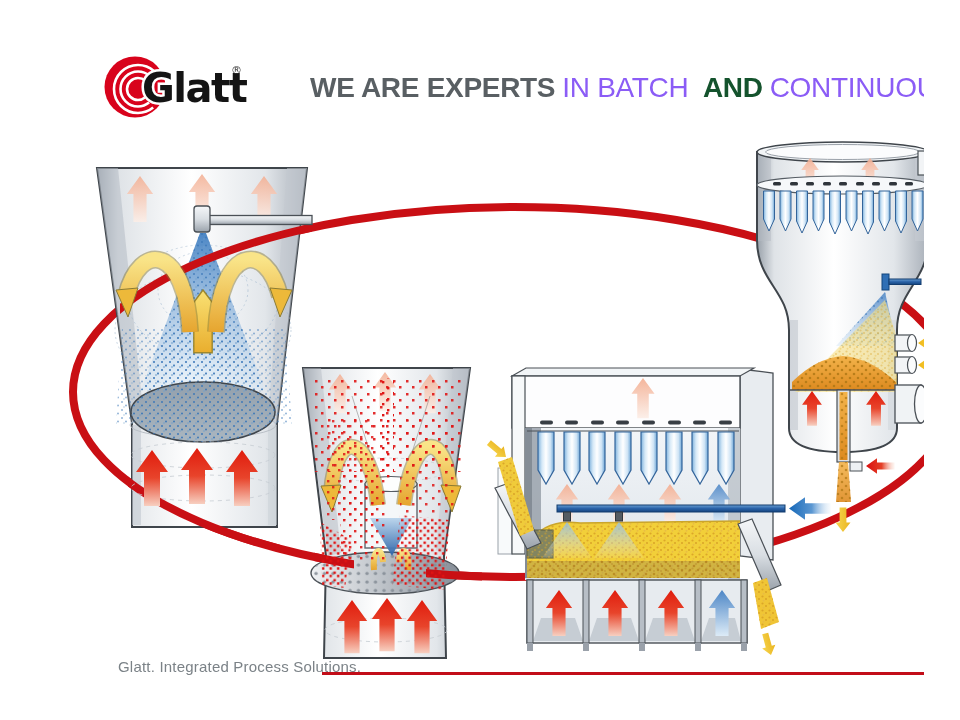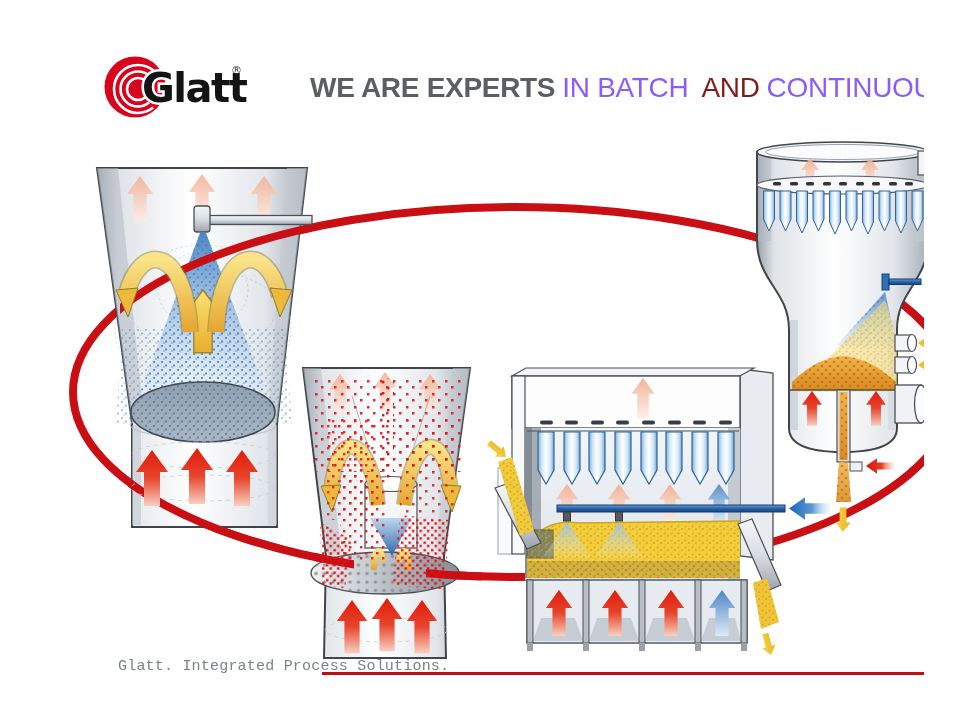--- a/index.html
+++ b/index.html
@@ -3,24 +3,24 @@
 <meta charset="utf-8">
 <style>
   html,body{margin:0;padding:0;background:#fff;}
   .slide{position:relative;width:884px;height:720px;background:#ffffff;overflow:hidden;
          font-family:"Liberation Sans",sans-serif;margin-left:40px;}
   .abs{position:absolute;}
   
   .title{left:270px;top:72px;white-space:nowrap;font-size:28px;letter-spacing:-0.3px;}
   .title .b1{font-weight:bold;color:#595f63;}
   .title .r1{font-weight:normal;color:#8b5cf6;}
-  .title .b2{font-weight:normal;color:#7f1d1d;}
+  .title .b2{font-weight:bold;color:#14532d;}
   .title span{margin-right:7px;}
   
-  .tagline{left:78px;top:658px;font-size:15px;color:#7b8287;letter-spacing:0.2px;font-family:Liberation Mono, monospace;}
+  .tagline{left:78px;top:658px;font-size:15px;color:#7b8287;letter-spacing:0.2px;}
   .footer-line{left:282px;top:672px;right:0;height:2.5px;background:#c20d18;}
   svg text{font-family:"DejaVu Sans","Liberation Sans",sans-serif;}
 </style>
 </head>
 <body>
 
 <div class="slide">
 
   <svg class="abs" style="left:0;top:0" width="960" height="720" viewBox="0 0 960 720">
     <defs>

